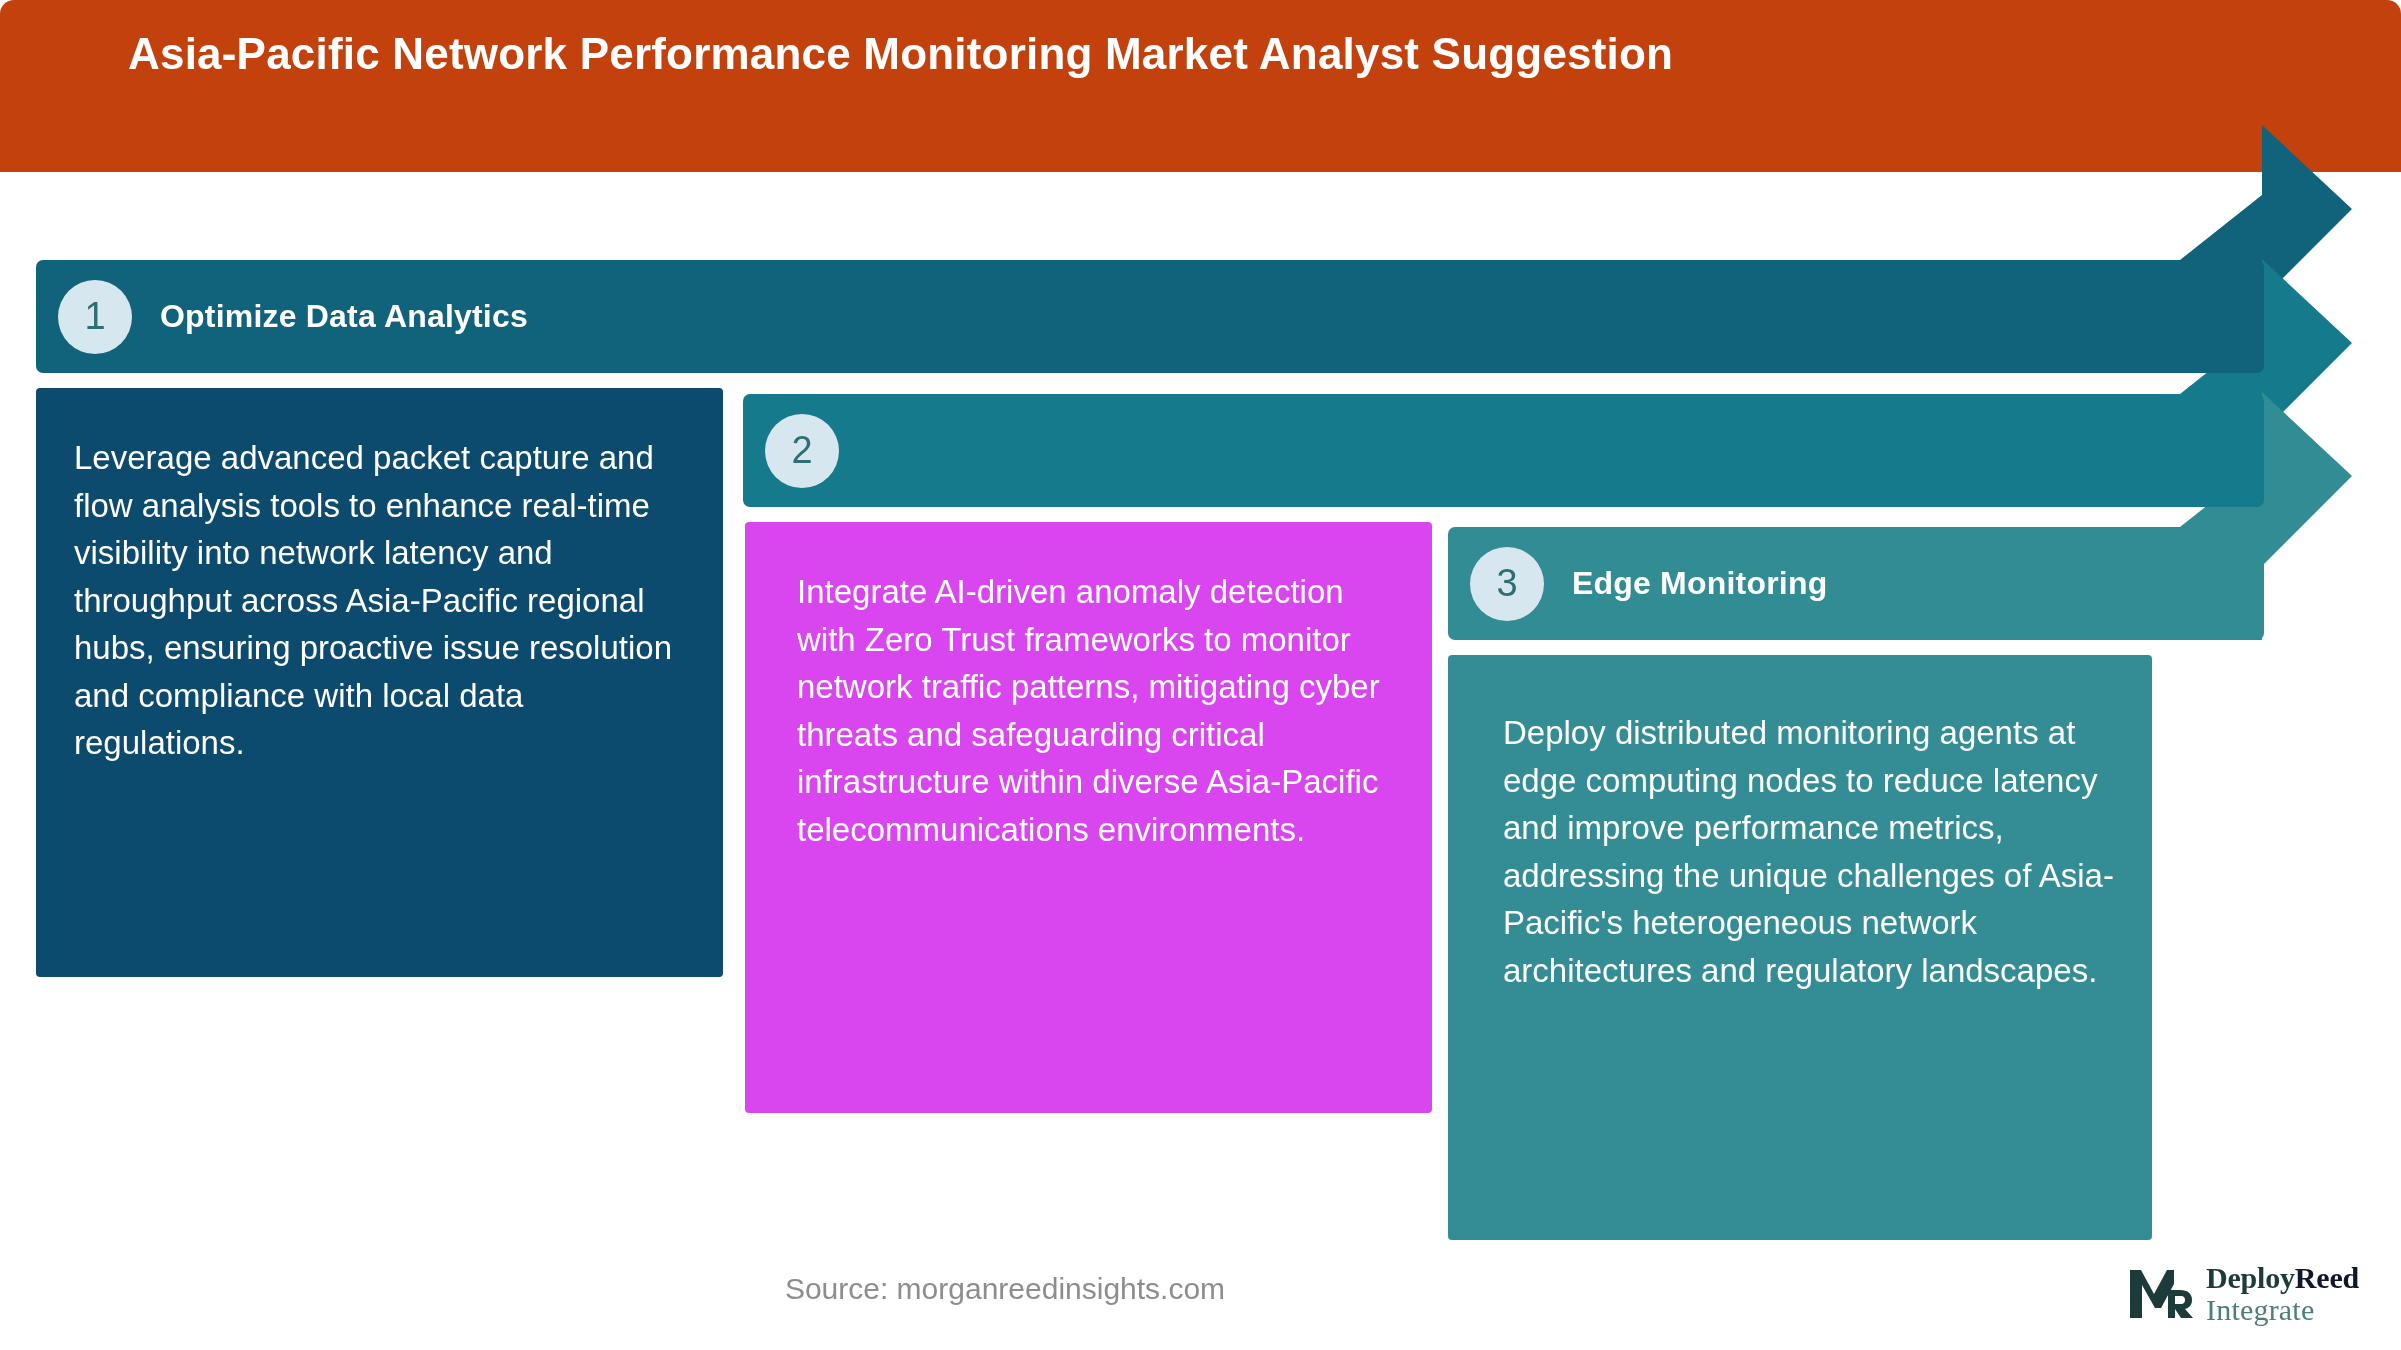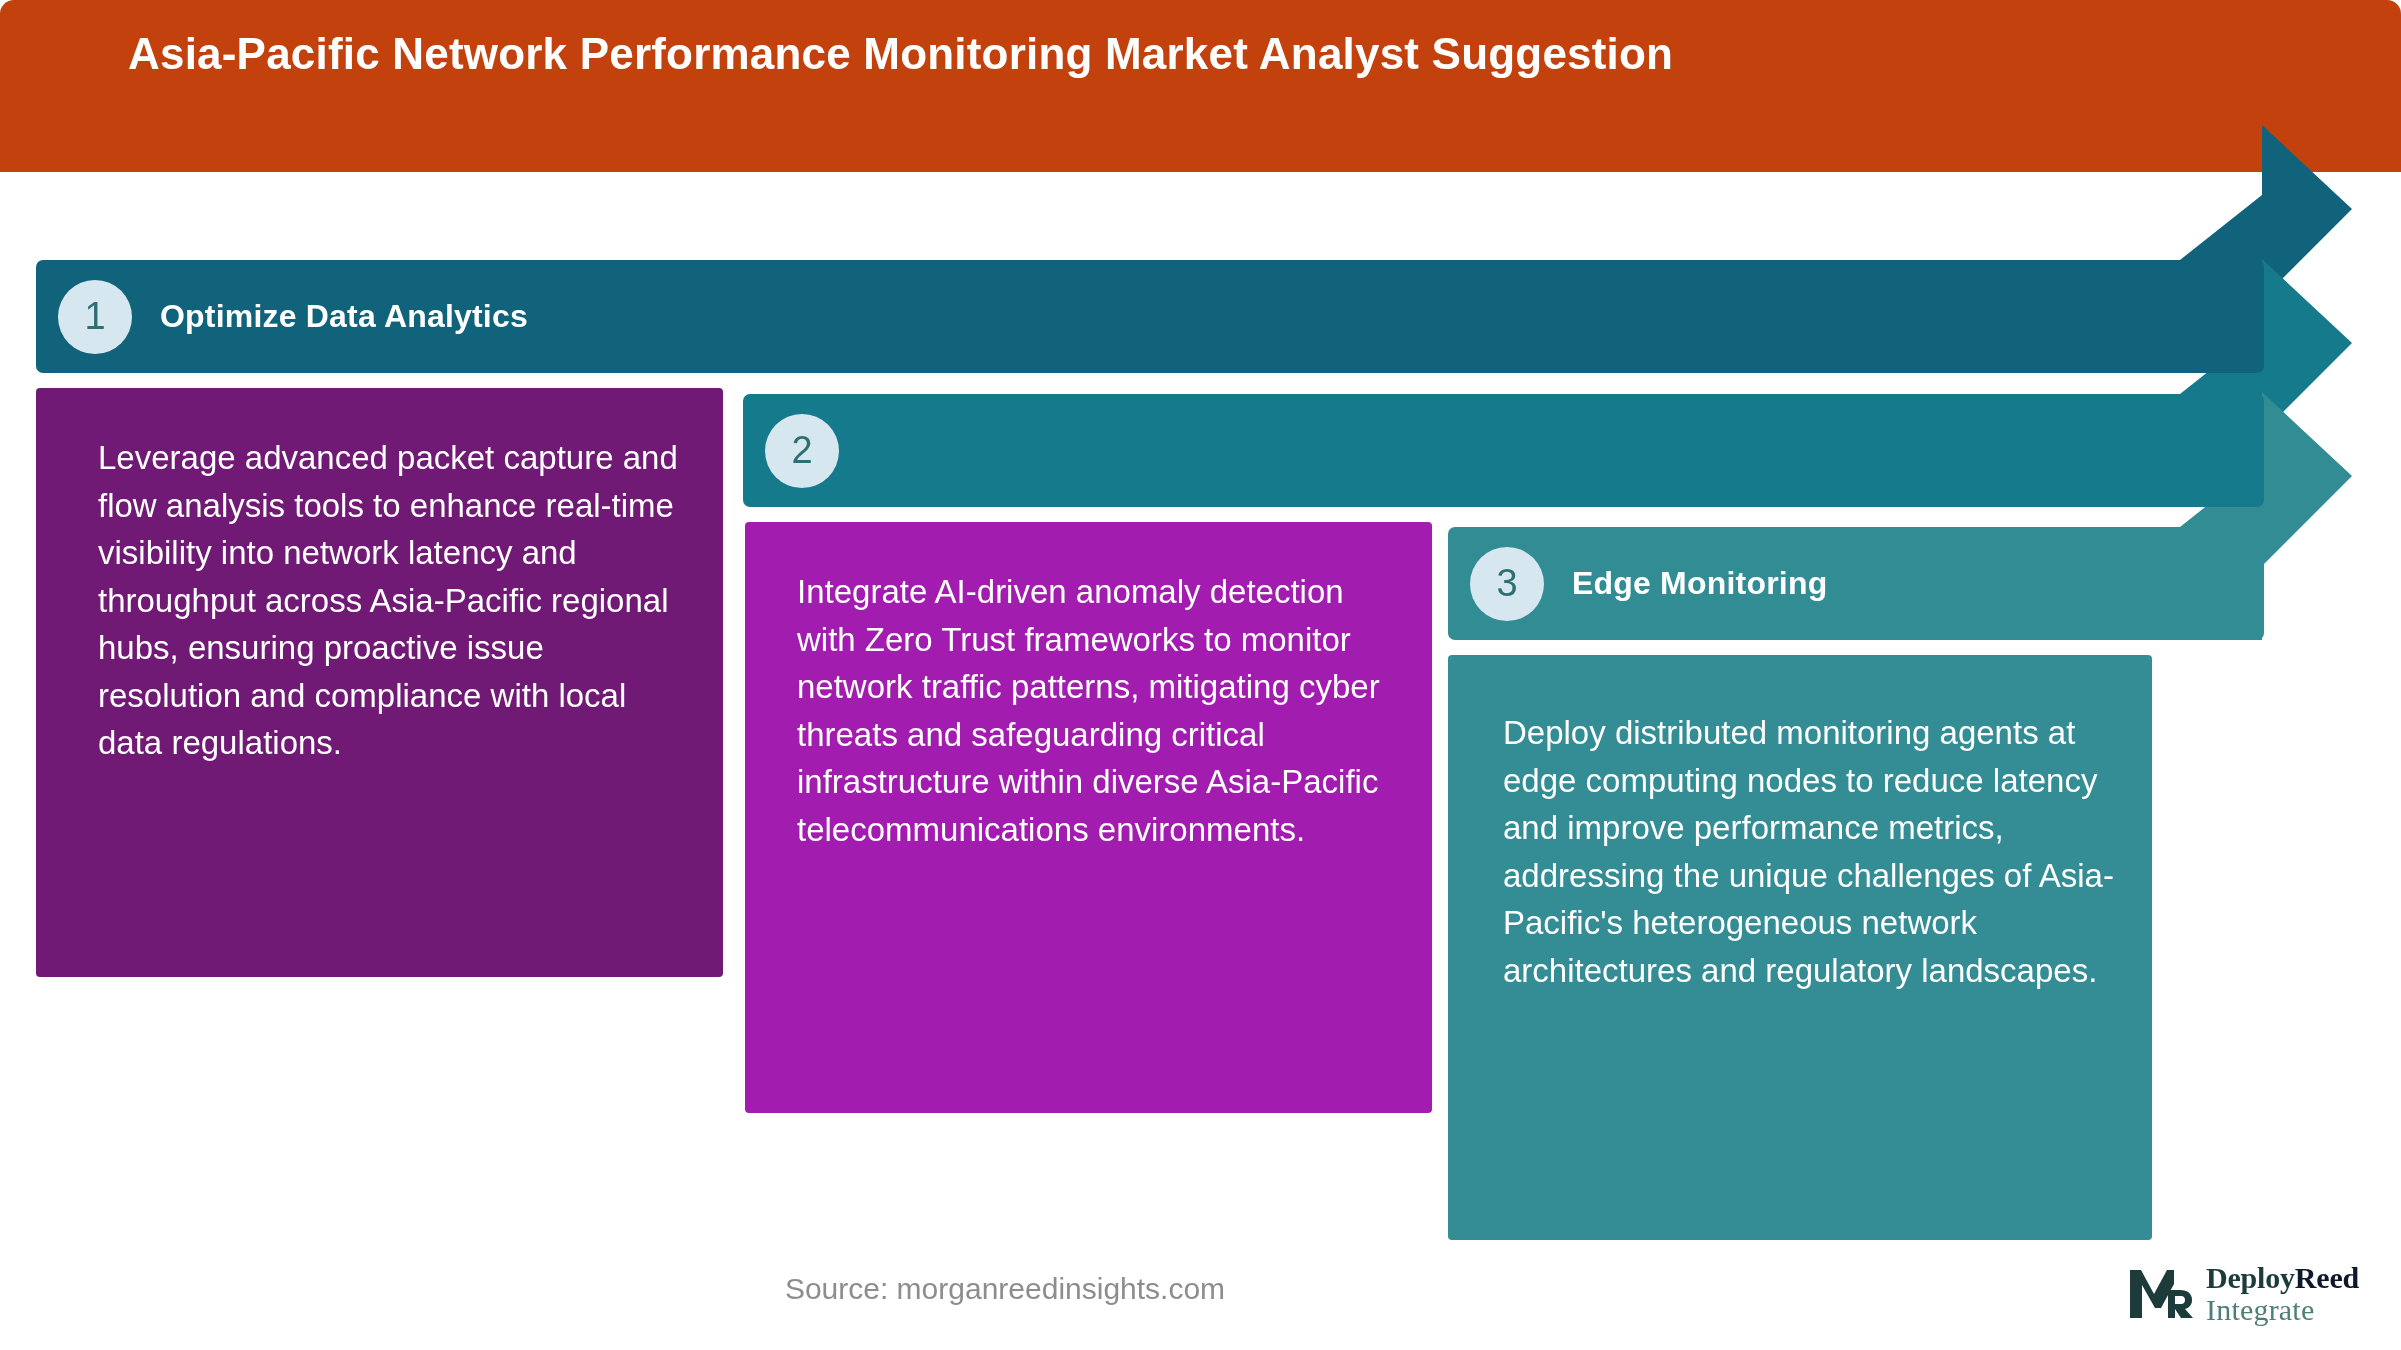--- a/index.html
+++ b/index.html
@@ -86,25 +86,25 @@
     box-sizing: border-box;
   }
   .card-text {
     color: #ffffff;
     font-size: 33px;
     line-height: 1.44;
   }
 
   
   #banner-1 { left: 36px;  top: 260px; width: 2228px; height: 113px; background: #10637a; padding-left: 22px; }
-  #card-1   { left: 36px;  top: 388px; width: 687px;  height: 589px; background: #701a75; padding: 46px 38px 0 62px; }
+  #card-1   { left: 36px;  top: 388px; width: 687px;  height: 589px; background: #0c4a6e; padding: 46px 38px 0 38px; }
 
   
   #banner-2 { left: 743px; top: 394px; width: 1521px; height: 113px; background: #157a8c; padding-left: 22px; }
-  #card-2   { left: 745px; top: 522px; width: 687px;  height: 591px; background: #a21caf; padding: 46px 38px 0 52px; }
+  #card-2   { left: 745px; top: 522px; width: 687px;  height: 591px; background: #d946ef; padding: 46px 38px 0 52px; }
 
   
   #banner-3 { left: 1448px; top: 527px; width: 816px; height: 113px; background: #318c94; padding-left: 22px; }
   #card-3   { left: 1448px; top: 655px; width: 704px; height: 585px; background: #348d95; padding: 54px 28px 0 55px; }
 
   
   #source-note {
     position: absolute;
     left: 4px;
     top: 1272px;

